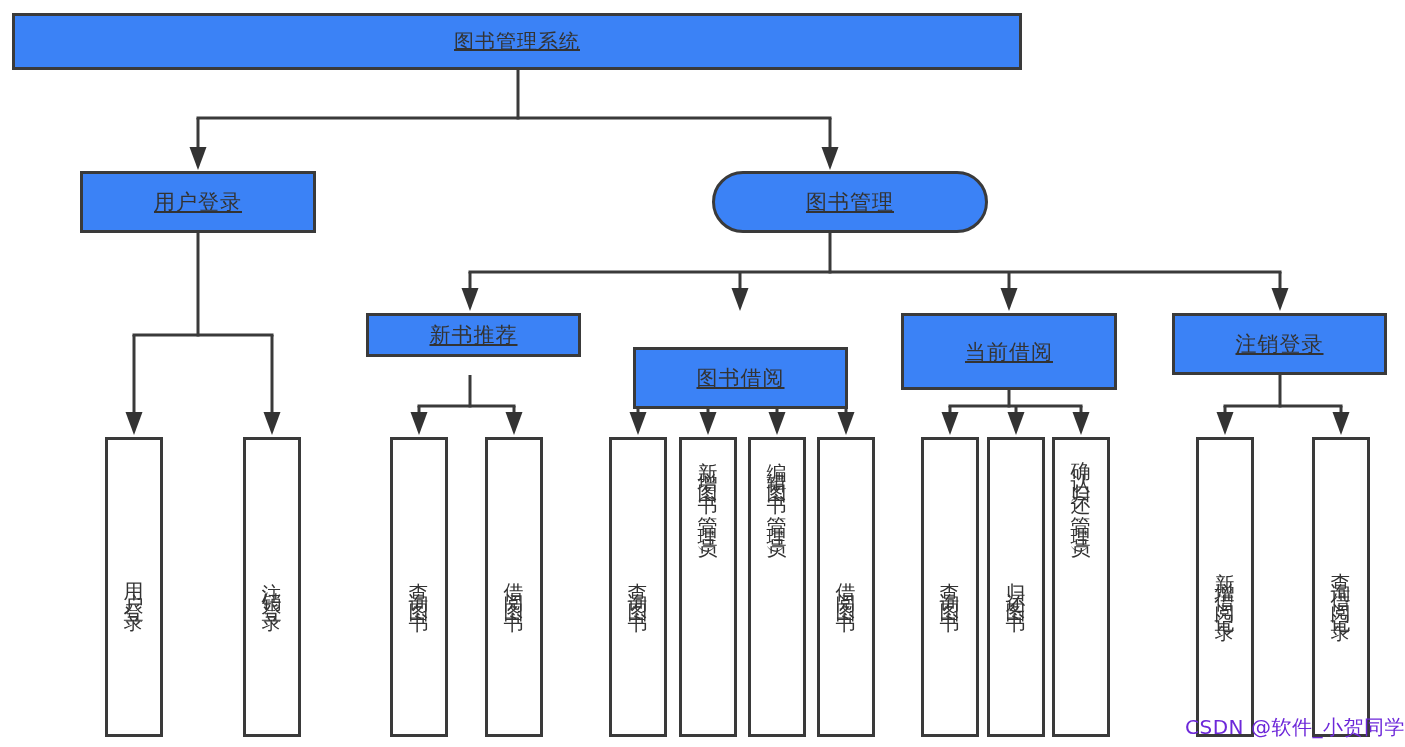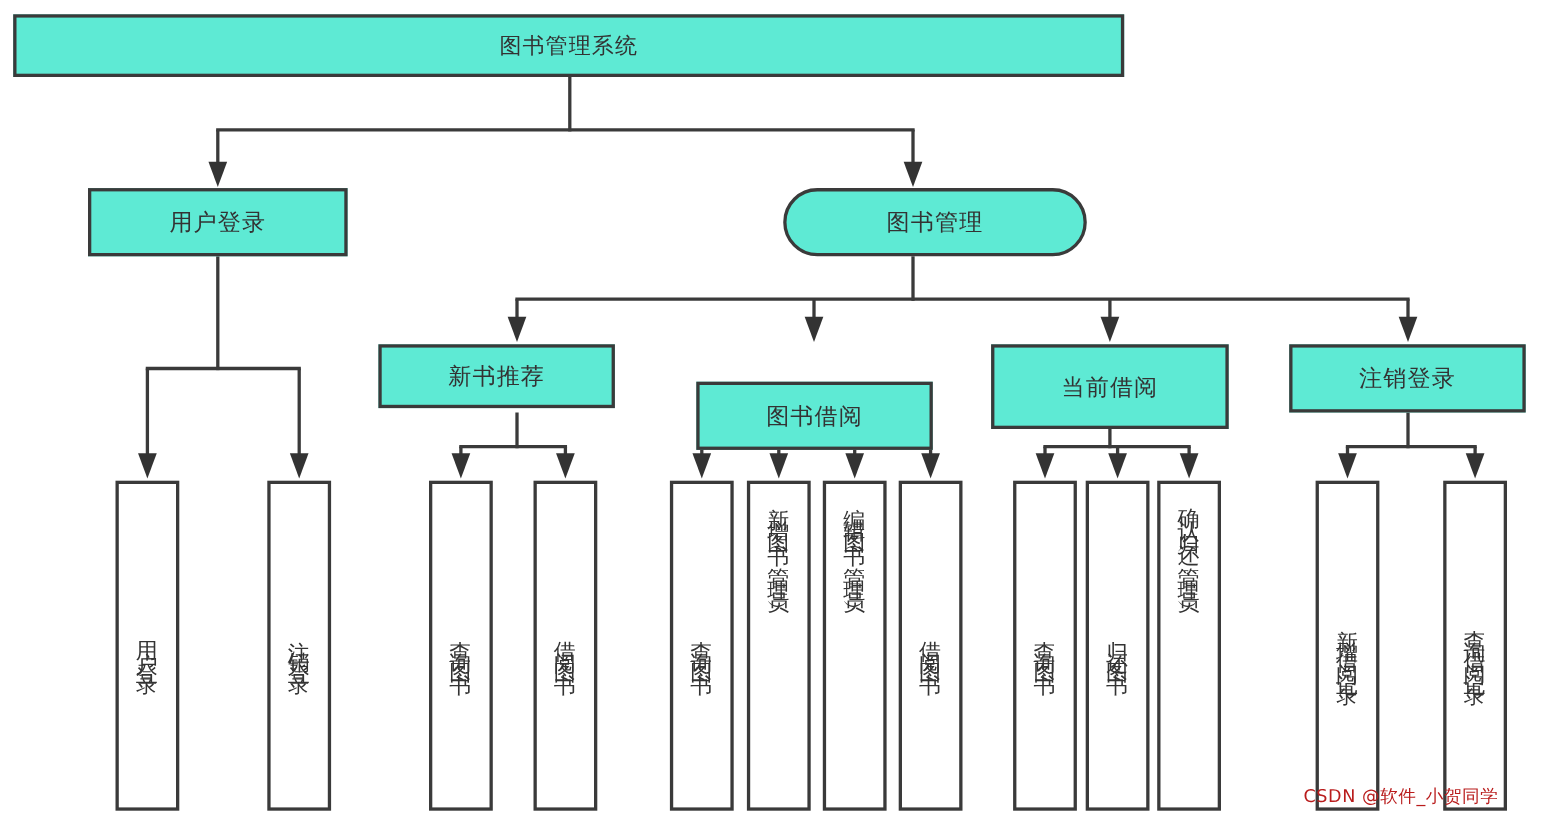--- a/index.html
+++ b/index.html
@@ -16,29 +16,30 @@
     overflow: hidden;
   }
   .wires {
     position: absolute;
     left: 0;
     top: 0;
   }
   .node {
     position: absolute;
     box-sizing: border-box;
-    background: #5eead4;
+    background: #3b82f6;
     border: 3px solid #3a3a3a;
     color: #333333;
     display: flex;
     align-items: center;
     justify-content: center;
     font-size: 21px;
     letter-spacing: 1px;
     z-index: 2;
+    text-decoration: underline;
   }
   .node.root {
     font-size: 20px;
   }
   .leaf {
     position: absolute;
     box-sizing: border-box;
     top: 437px;
     width: 58px;
     height: 300px;
@@ -61,23 +62,23 @@
     align-items: flex-start;
   }
   .leaf.top span {
     padding-top: 6px;
     letter-spacing: 11px;
   }
   .watermark {
     position: absolute;
     left: 1185px;
     top: 714px;
-    font-size: 16px;
+    font-size: 20px;
     letter-spacing: 0.5px;
-    color: #b91c1c;
+    color: #6d28d9;
     z-index: 5;
     white-space: nowrap;
   }
 </style>
 </head>
 <body>
 
 <div class="canvas">
 
   <svg class="wires" width="1405" height="747" viewBox="0 0 1405 747">
@@ -151,21 +152,21 @@
       <polygon points="1216.5,412 1233.5,412 1225,435"></polygon>
       <polygon points="1332.5,412 1349.5,412 1341,435"></polygon>
     </g>
   </svg>
 
   <div class="node root" style="left:12px; top:13px; width:1010px; height:57px;">图书管理系统</div>
 
   <div class="node" style="left:80px; top:171px; width:236px; height:62px;">用户登录</div>
   <div class="node" style="left:712px; top:171px; width:276px; height:62px;border-radius:31px;">图书管理</div>
 
-  <div class="node" style="left:344px; top:313px; width:215px; height:58px;">新书推荐</div>
+  <div class="node" style="left:366px; top:313px; width:215px; height:44px;">新书推荐</div>
   <div class="node" style="left:633px; top:313px; width:215px; height:62px;margin-top:34px;">图书借阅</div>
   <div class="node" style="left:901px; top:313px; width:216px; height:77px;">当前借阅</div>
   <div class="node" style="left:1172px; top:313px; width:215px; height:62px;">注销登录</div>
 
   <div class="leaf" style="left:105px;">
     <span>用户登录</span>
   </div>
   <div class="leaf" style="left:243px;">
     <span>注销登录</span>
   </div>

